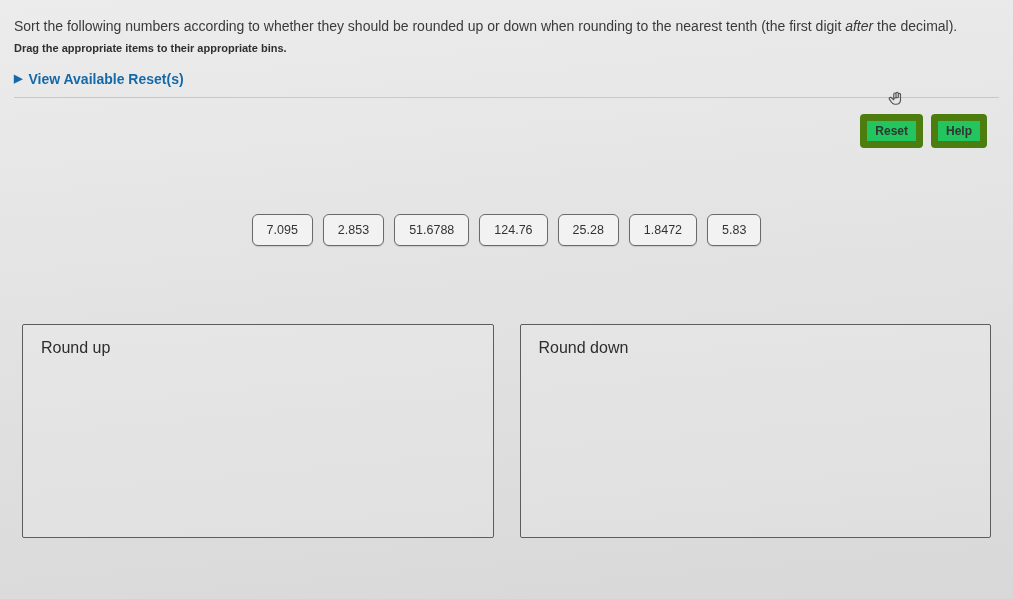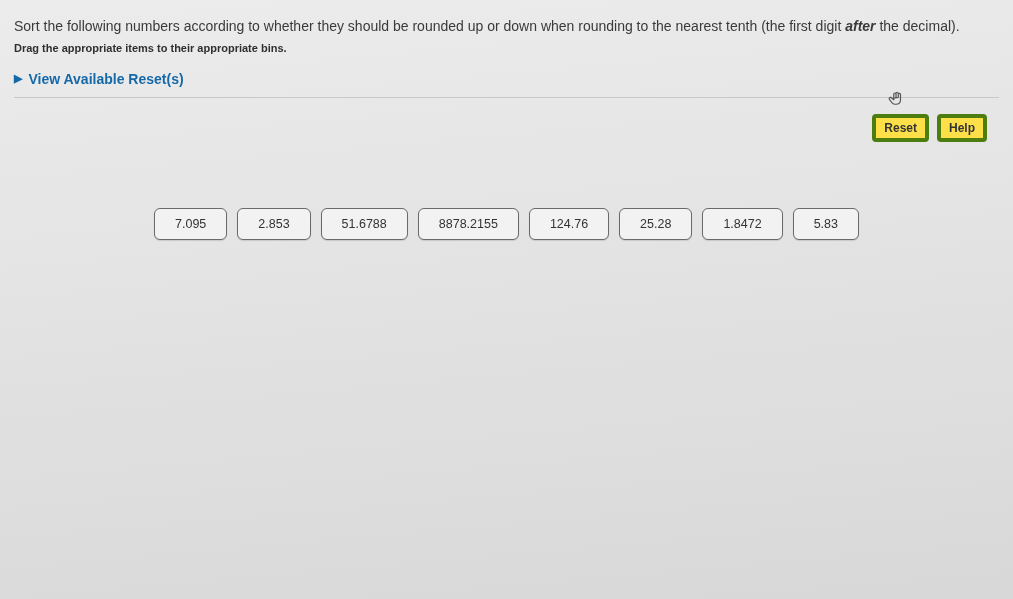--- a/index.html
+++ b/index.html
@@ -17,21 +17,20 @@
       color: #333;
       overflow: hidden;
     }
     .instructions-line1 {
       font-size: 14px;
       color: #3a3a3a;
       margin-bottom: 8px;
     }
     .instructions-line1 .italic {
       font-style: italic;
-      font-weight: bold;
     }
     .instructions-line2 {
       font-size: 11px;
       font-weight: bold;
       color: #2f2f2f;
       margin-bottom: 14px;
     }
     .hints-toggle {
       display: inline-flex;
       align-items: center;
@@ -52,22 +51,22 @@
       height: 460px;
     }
     .topbar {
       display: flex;
       justify-content: flex-end;
       gap: 8px;
       padding: 8px 6px 0 0;
       position: relative;
     }
     .topbar .btn {
-      background: #fde047;
-      border: 4px solid #4d7c0f;
+      background: #22c55e;
+      border: 7px solid #4d7c0f;
       border-radius: 4px;
       font-size: 12px;
       padding: 4px 8px;
       color: #333;
       cursor: pointer;
       font-weight: bold;
       line-height: 1;
     }
     .cursor-icon {
       position: absolute;
@@ -83,21 +82,21 @@
       display: flex;
       justify-content: center;
       gap: 10px;
       margin-top: 66px;
     }
     .chip {
       background: #f2f2f2;
       border: 1.5px solid #6a6a6a;
       border-radius: 6px;
       font-size: 12.5px;
-      padding: 8px 20px;
+      padding: 8px 14px;
       color: #333;
       cursor: grab;
       white-space: nowrap;
       box-shadow: 0 1px 1px rgba(0,0,0,0.12);
     }
     .bins {
       display: flex;
       gap: 26px;
       margin-top: 78px;
       padding: 0 2px;
@@ -138,23 +137,30 @@
       </svg>
     </span>
     <button class="btn">Reset</button>
     <button class="btn">Help</button>
   </div>
 
   <div class="item-pool">
     <div class="chip">7.095</div>
     <div class="chip">2.853</div>
     <div class="chip">51.6788</div>
-    <div class="chip">8878.2155</div>
     <div class="chip">124.76</div>
     <div class="chip">25.28</div>
     <div class="chip">1.8472</div>
     <div class="chip">5.83</div>
   </div>
 
+  <div class="bins">
+    <div class="bin">
+      <div class="bin-label">Round up</div>
+    </div>
+    <div class="bin">
+      <div class="bin-label">Round down</div>
+    </div>
+  </div>
 </div>
 
 
 
 
 </body></html>

